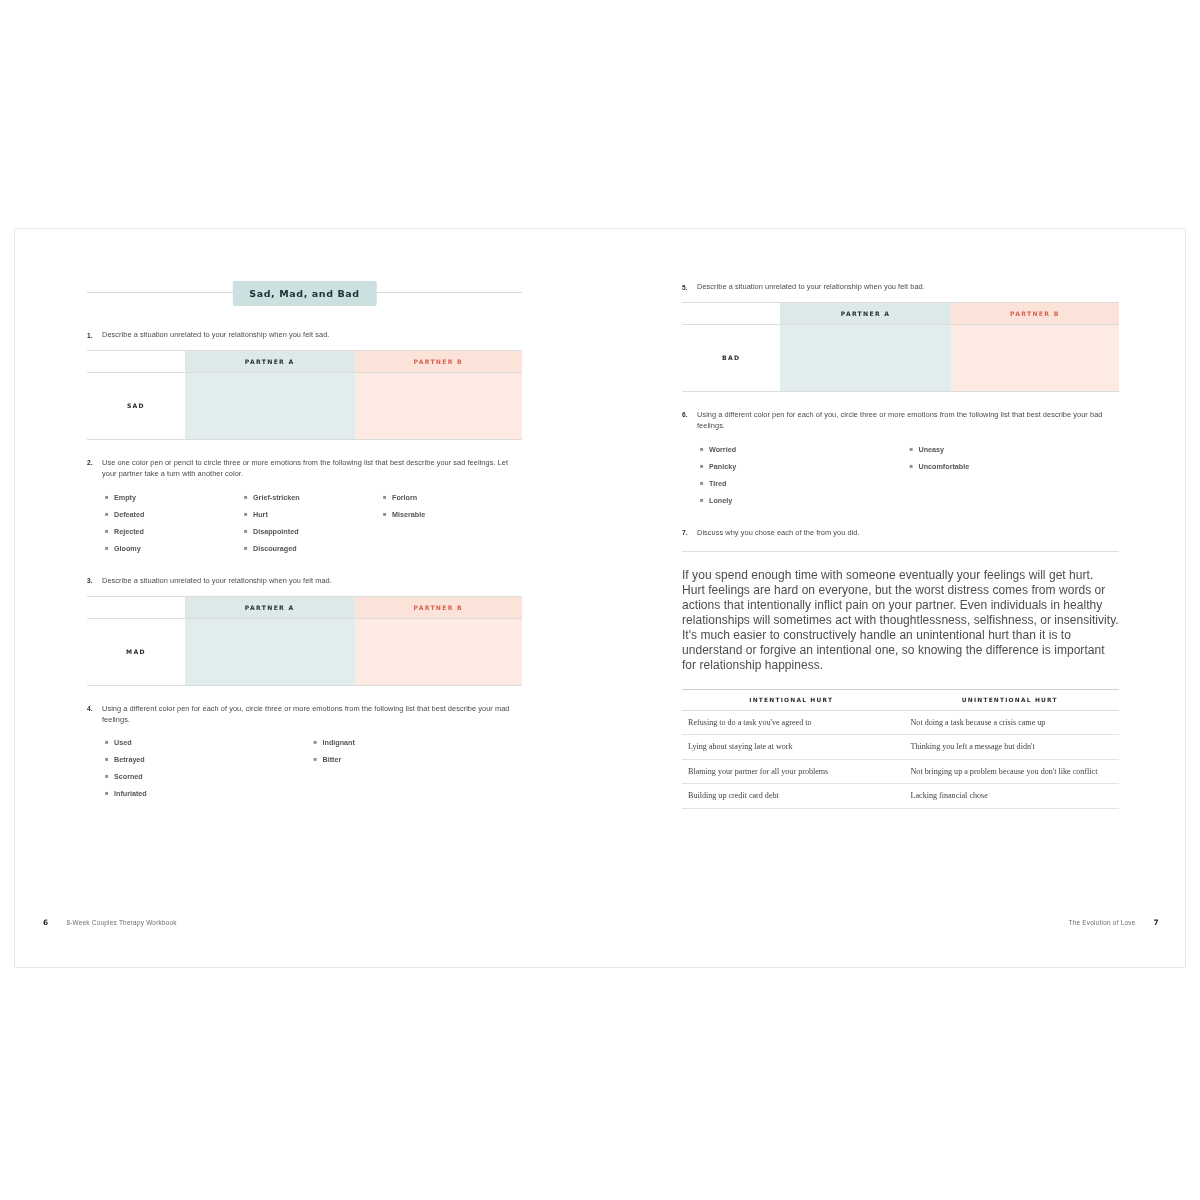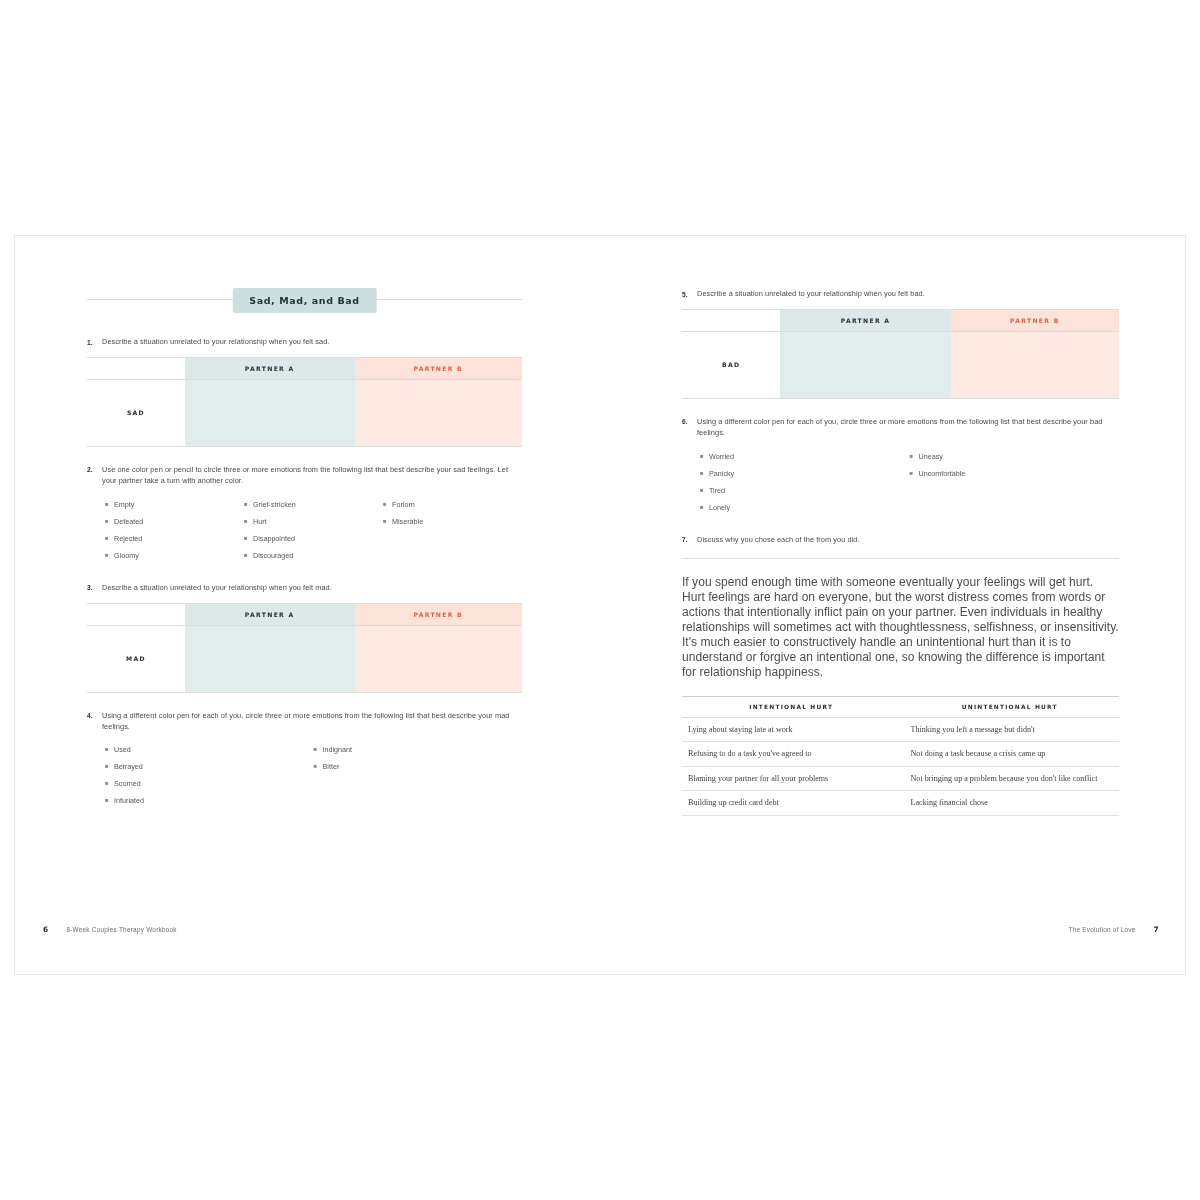--- a/index.html
+++ b/index.html
@@ -18,21 +18,20 @@
   #spread {
     position: absolute;
     left: 14px;
     top: 228px;
     width: 1172px;
     height: 740px;
     background: #ffffff;
     border: 1px solid #e9e9e9;
     box-sizing: border-box;
     display: flex;
-    margin-top: 7px;
   }
   .page {
     position: relative;
     width: 50%;
     height: 100%;
     box-sizing: border-box;
   }
   .page.left  { padding: 52px 78px 0 72px; }
   .page.right { padding: 52px 66px 0 82px; }
 
@@ -132,20 +131,21 @@
   }
   .wordcol {
     flex: 1;
   }
   .word {
     display: flex;
     align-items: flex-start;
     font-size: 7.2px;
     line-height: 17px;
     color: #565656;
+    font-weight: bold;
   }
   .word .bullet {
     flex: 0 0 9px;
     color: #8e8e8e;
     font-size: 6px;
     line-height: 17px;
   }
 
   
   .section-rule {
@@ -446,26 +446,26 @@
       <colgroup>
           <col style="width:50%">
           <col style="width:50%">
         </colgroup>
       <tbody>
           <tr>
         <th>INTENTIONAL HURT</th>
         <th>UNINTENTIONAL HURT</th>
       </tr>
       <tr>
+        <td>Refusing to do a task you've agreed to</td>
+        <td class="right-cell">Not doing a task because a crisis came up</td>
+      </tr>
+      <tr>
         <td>Lying about staying late at work</td>
         <td class="right-cell">Thinking you left a message but didn't</td>
-      </tr>
-      <tr>
-        <td>Refusing to do a task you've agreed to</td>
-        <td class="right-cell">Not doing a task because a crisis came up</td>
       </tr>
       <tr>
         <td>Blaming your partner for all your problems</td>
         <td class="right-cell">Not bringing up a problem because you don't like conflict</td>
       </tr>
       <tr>
         <td>Building up credit card debt</td>
         <td class="right-cell">Lacking financial chose</td>
       </tr>
     </tbody>

